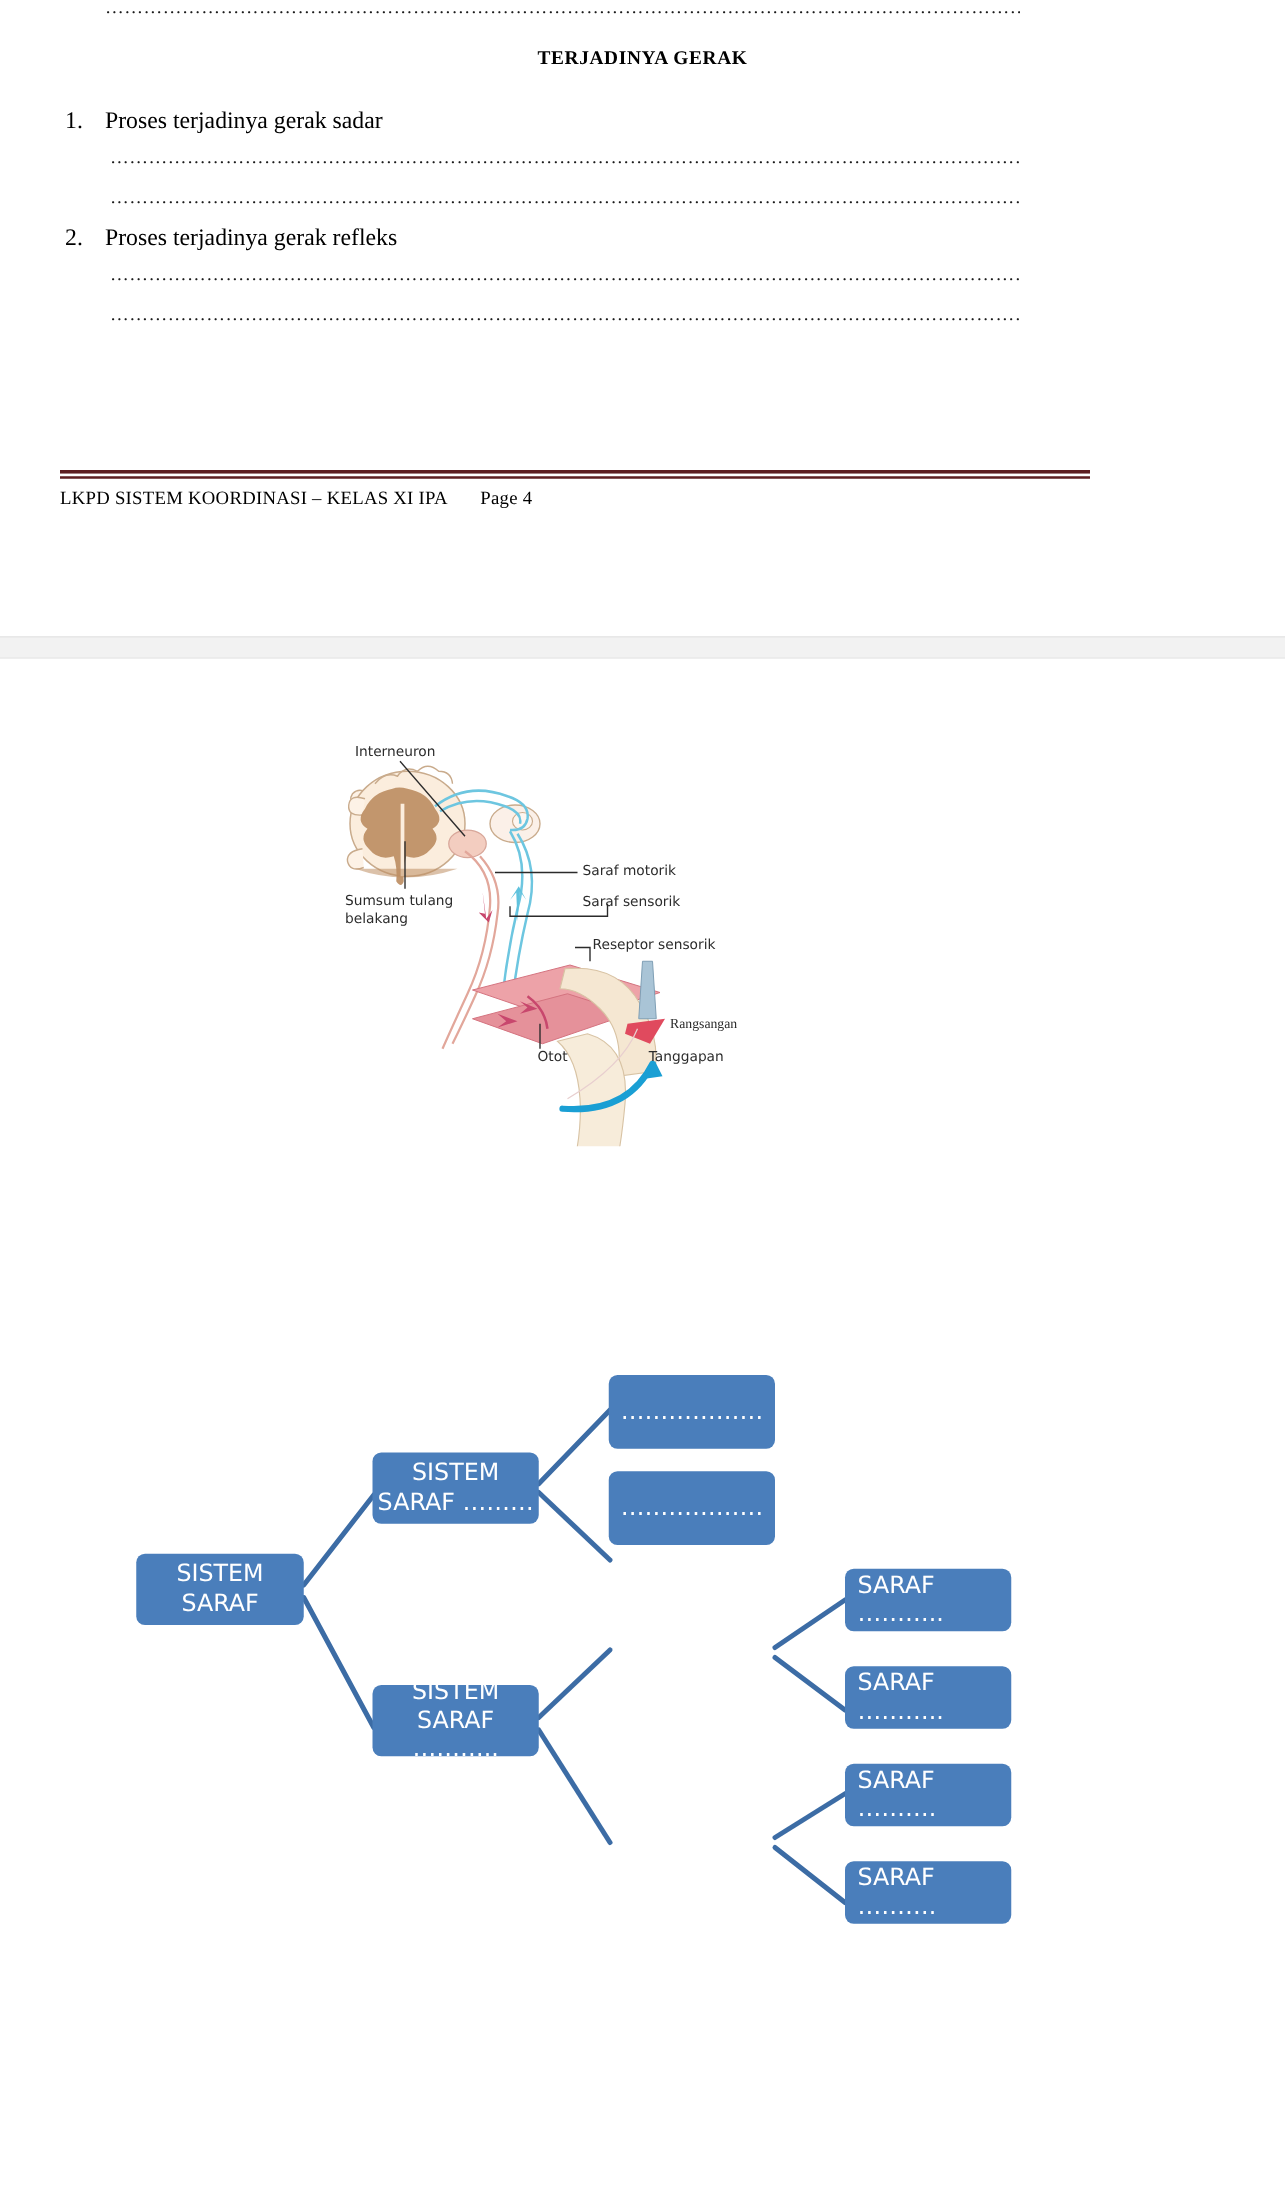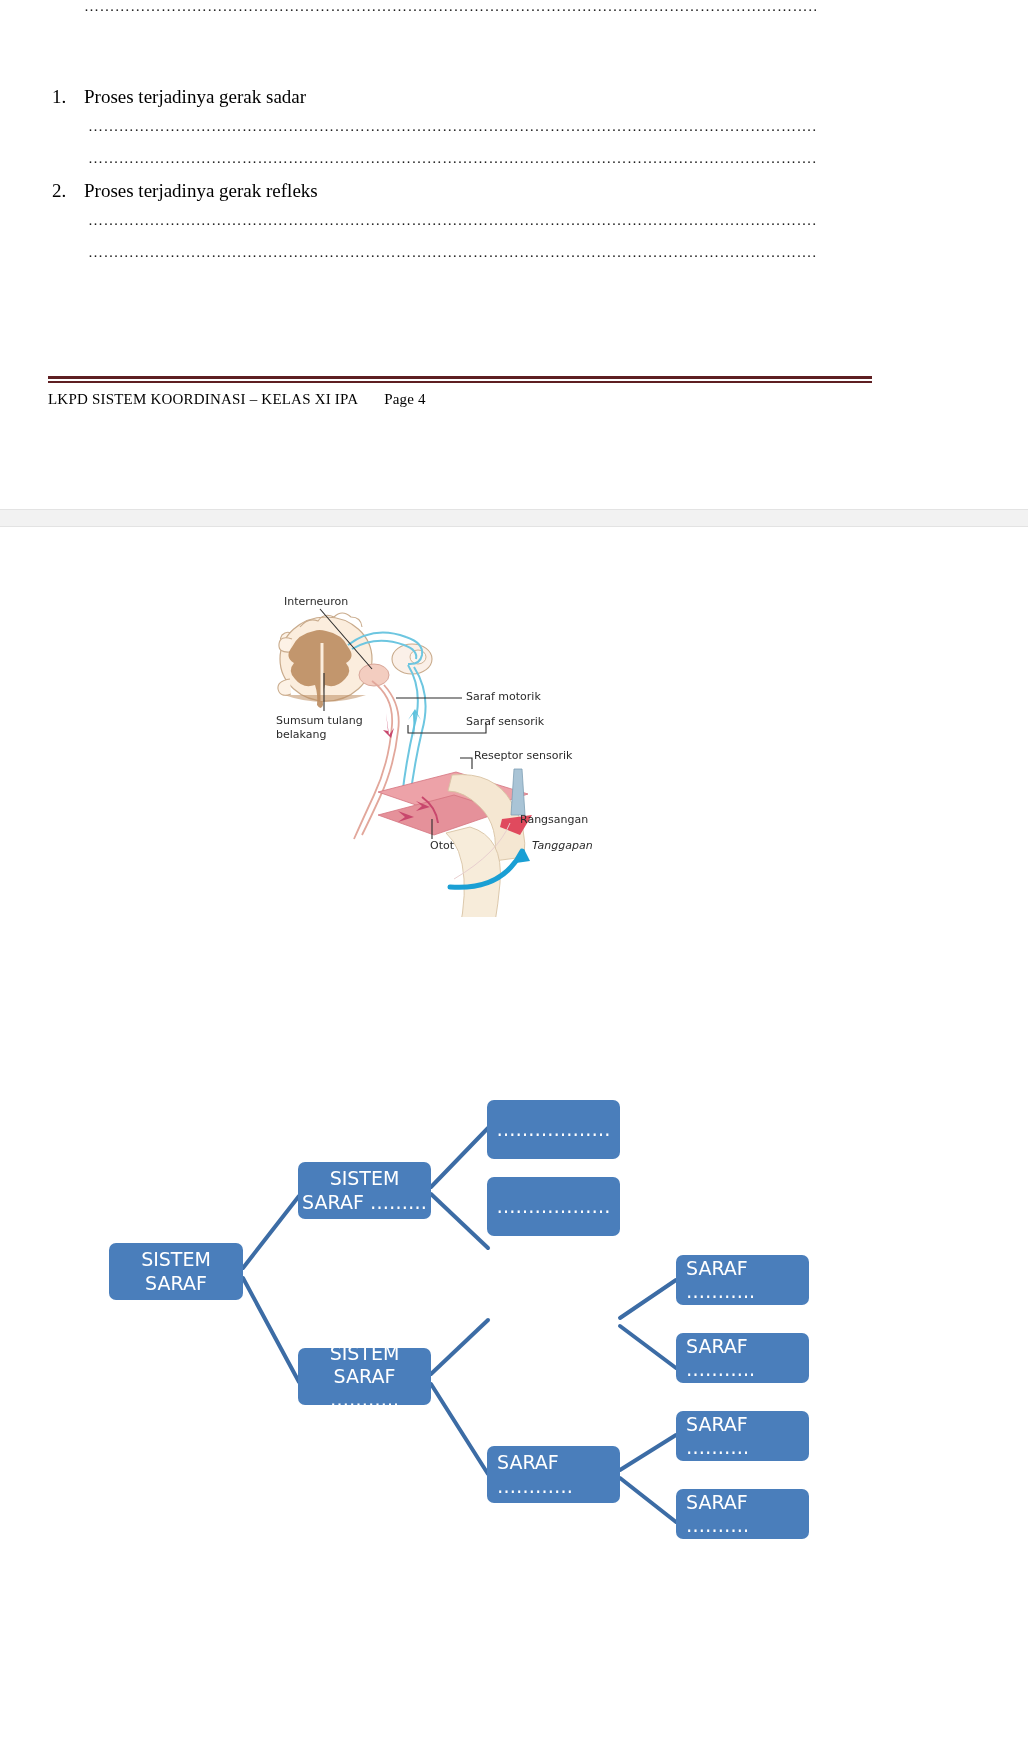--- a/index.html
+++ b/index.html
@@ -95,20 +95,21 @@
 </style>
 </head>
 <body>
 
 <div class="page">
 
   <div class="sheet-top">
 
     <div class="dotline top-dots">………………………………………………………………………………………………………………………………………………………………………</div>
 
+    <div class="doc-title">TERJADINYA GERAK</div>
 
     <div class="qitem q1">
       <span class="num">1.</span><span>Proses terjadinya gerak sadar</span>
     </div>
 
     <div class="dotline ansline" style="top:118px">……………………………………………………………………………………………………………………………………………………………………</div>
     <div class="dotline ansline" style="top:150px">……………………………………………………………………………………………………………………………………………………………………</div>
 
     <div class="qitem q2">
       <span class="num">2.</span><span>Proses terjadinya gerak refleks</span>
@@ -201,23 +202,23 @@
         </g>
       </svg>
 
 
       <div class="rx-label" style="left:22px;top:8px;">Interneuron</div>
       <div class="rx-label" style="left:14px;top:127px;">Sumsum tulang
 belakang</div>
       <div class="rx-label" style="left:204px;top:103px;">Saraf motorik</div>
       <div class="rx-label" style="left:204px;top:128px;">Saraf sensorik</div>
       <div class="rx-label" style="left:212px;top:162px;">Reseptor sensorik</div>
-      <div class="rx-label" style="left:258px;top:226px;">Rangsangan</div>
+      <div class="rx-label" style="left:274px;top:226px;font-family:Liberation Serif, serif;">Rangsangan</div>
       <div class="rx-label" style="left:168px;top:252px;">Otot</div>
-      <div class="rx-label" style="left:270px;top:252px;font-style:italic;">Tanggapan</div>
+      <div class="rx-label" style="left:257px;top:252px;">Tanggapan</div>
     </div>
 
 
     <div class="flow">
 
       <svg class="links" width="1028" height="480" viewBox="0 0 1028 480">
         <g stroke="#3c6ca5" stroke-width="4" fill="none" stroke-linecap="round">
 
           <path d="M243 186 L299 114"></path>
 
@@ -254,23 +255,20 @@
 
       <div class="node center" style="left:487px;top:18px;width:133px;height:59px;font-size:19px;">
         <span class="txt">………………</span>
       </div>
 
       <div class="node center" style="left:487px;top:95px;width:133px;height:59px;font-size:19px;">
         <span class="txt">………………</span>
       </div>
 
 
-      <div class="node lead" style="left:487px;top:364px;width:133px;height:57px;font-size:19px;">
-        <span class="txt">SARAF …………</span>
-      </div>
 
       <div class="node lead" style="left:676px;top:173px;width:133px;height:50px;font-size:19px;">
         <span class="txt">SARAF ………..</span>
       </div>
 
       <div class="node lead" style="left:676px;top:251px;width:133px;height:50px;font-size:19px;">
         <span class="txt">SARAF ………..</span>
       </div>
 
       <div class="node lead" style="left:676px;top:329px;width:133px;height:50px;font-size:19px;">

